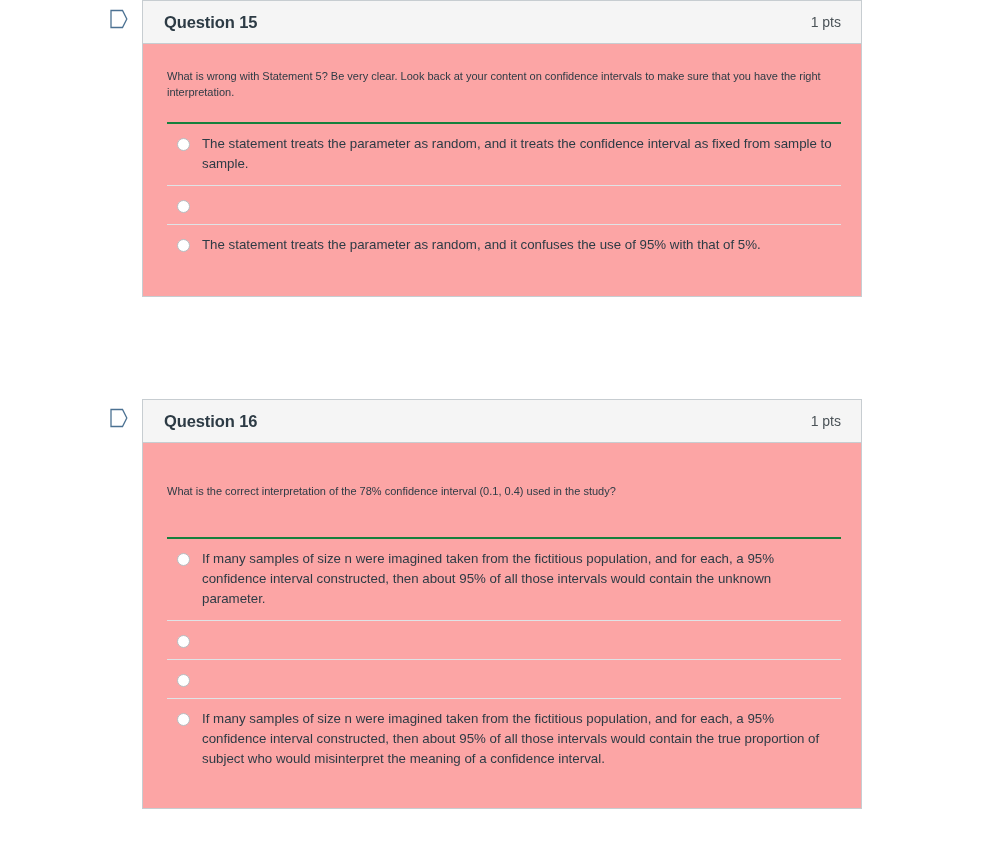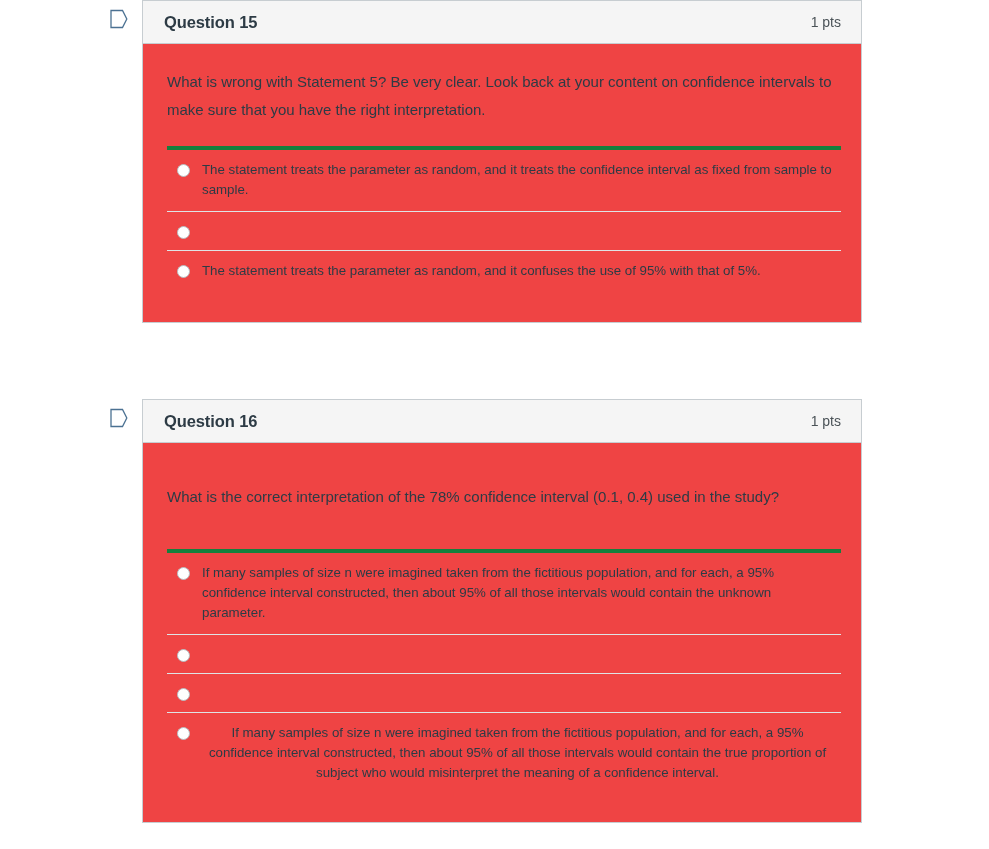--- a/index.html
+++ b/index.html
@@ -38,21 +38,21 @@
     justify-content: flex-start;
   }
   .flag-icon {
     display: block;
     width: 18px;
     height: 20px;
   }
 
   .question-card {
     width: 720px;
-    background: #ef4444;
+    background: #fca5a5;
     border: 1px solid #c7cdd1;
     box-sizing: border-box;
   }
 
   .question-header {
     background: #f5f5f5;
     border-bottom: 1px solid #c7cdd1;
     height: 43px;
     box-sizing: border-box;
     display: flex;
@@ -69,42 +69,41 @@
   .question-points {
     font-size: 14px;
     color: #4a5257;
   }
 
   .question-body {
     padding: 0 20px 0 24px;
   }
 
   .question-text {
-    font-size: 15px;
-    line-height: 28px;
+    font-size: 11px;
+    line-height: 16px;
     color: #2d3b45;
     padding: 24px 2px 22px 0;
     max-width: 680px;
   }
   .question-text.spaced {
     padding: 40px 2px 38px 0;
   }
 
   .answers {
-    border-top: 4px solid #15803d;
+    border-top: 2px solid #15803d;
   }
   .answer {
     display: flex;
     align-items: flex-start;
     border-bottom: 1px solid #dfe3e6;
     padding: 10px 0 11px 0;
   }
   .answer:last-child {
     border-bottom: none;
-    text-align: center;
   }
   .answer-radio {
     flex: 0 0 auto;
     width: 13px;
     height: 13px;
     border: 1px solid #b7bdc1;
     border-radius: 50%;
     background: #ffffff;
     margin: 4px 12px 0 10px;
     box-sizing: border-box;

